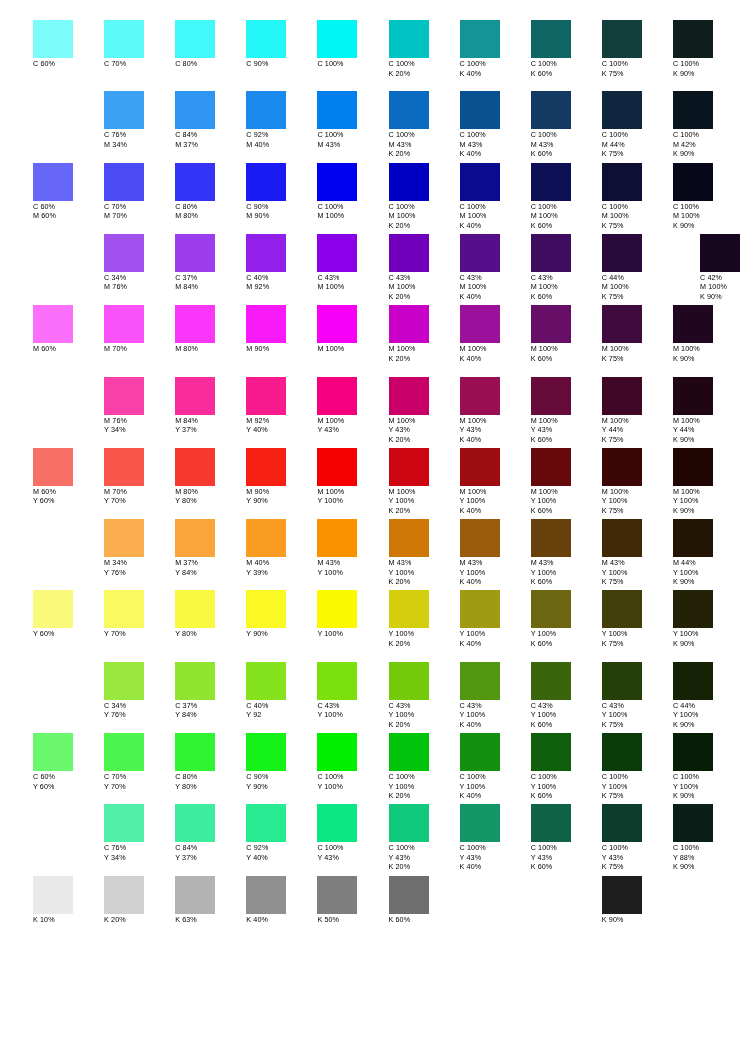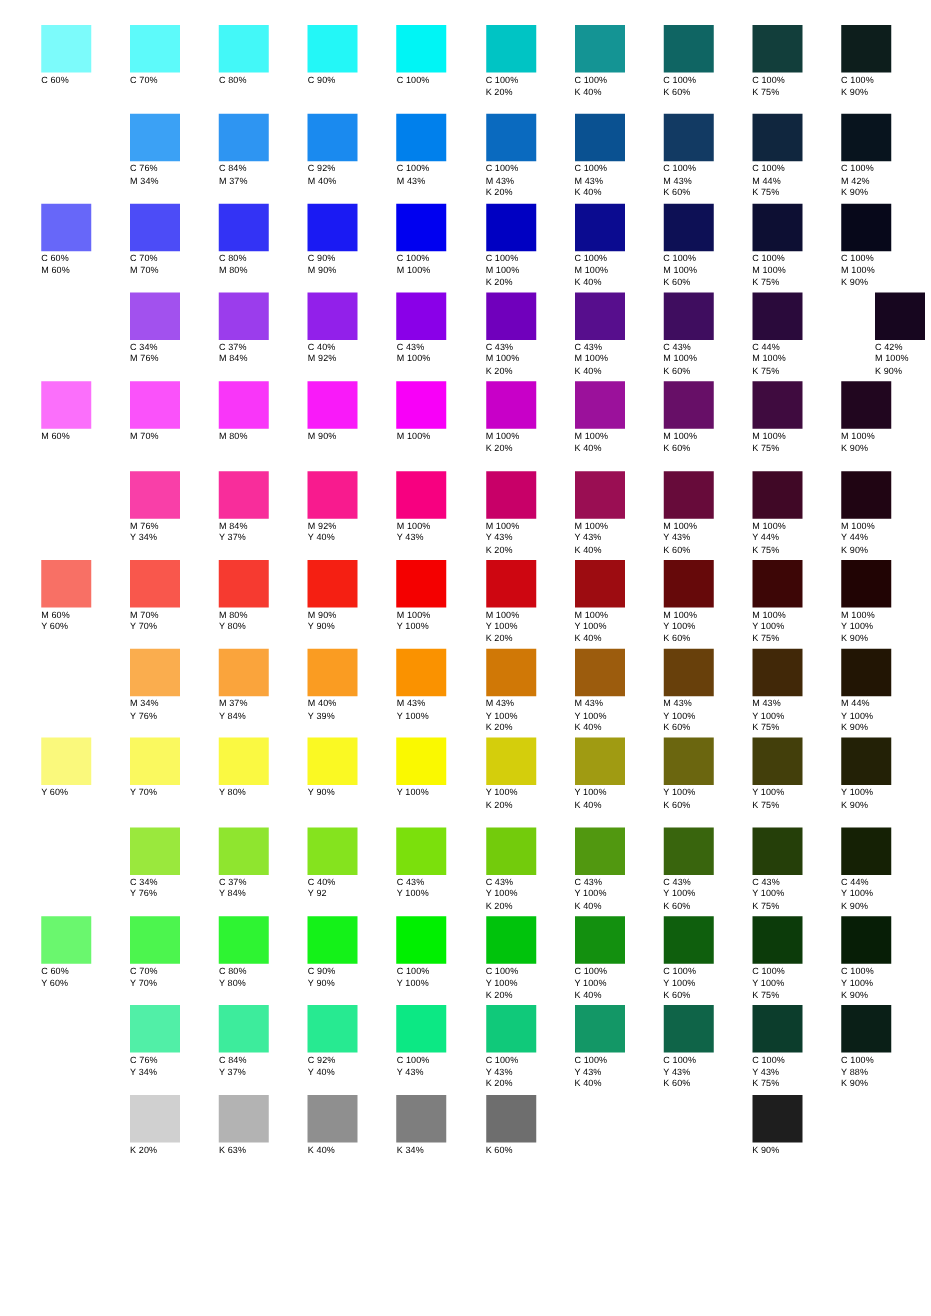--- a/index.html
+++ b/index.html
@@ -893,20 +893,26 @@
       </div>
     </div>
     <div class="swatch-cell" style="left: 672.9px; top: 804.3px;">
       <div class="chip" style="background: rgb(10, 31, 23);"></div>
       <div class="chip-labels">
         <span>C 100%</span>
         <span>Y 88%</span>
         <span>K 90%</span>
       </div>
     </div>
+    <div class="swatch-cell" style="left: 33px; top: 875.6px;">
+      <div class="chip" style="background: rgb(233, 233, 233);"></div>
+      <div class="chip-labels">
+        <span>K 10%</span>
+      </div>
+    </div>
     <div class="swatch-cell" style="left: 104.1px; top: 875.6px;">
       <div class="chip" style="background: rgb(208, 208, 208);"></div>
       <div class="chip-labels">
         <span>K 20%</span>
       </div>
     </div>
     <div class="swatch-cell" style="left: 175.2px; top: 875.6px;">
       <div class="chip" style="background: rgb(179, 179, 179);"></div>
       <div class="chip-labels">
         <span>K 63%</span>
@@ -914,21 +920,21 @@
     </div>
     <div class="swatch-cell" style="left: 246.3px; top: 875.6px;">
       <div class="chip" style="background: rgb(143, 143, 143);"></div>
       <div class="chip-labels">
         <span>K 40%</span>
       </div>
     </div>
     <div class="swatch-cell" style="left: 317.4px; top: 875.6px;">
       <div class="chip" style="background: rgb(126, 126, 126);"></div>
       <div class="chip-labels">
-        <span>K 34%</span>
+        <span>K 50%</span>
       </div>
     </div>
     <div class="swatch-cell" style="left: 388.5px; top: 875.6px;">
       <div class="chip" style="background: rgb(110, 110, 110);"></div>
       <div class="chip-labels">
         <span>K 60%</span>
       </div>
     </div>
     <div class="swatch-cell" style="left: 601.8px; top: 875.6px;">
       <div class="chip" style="background: rgb(30, 30, 30);"></div>

